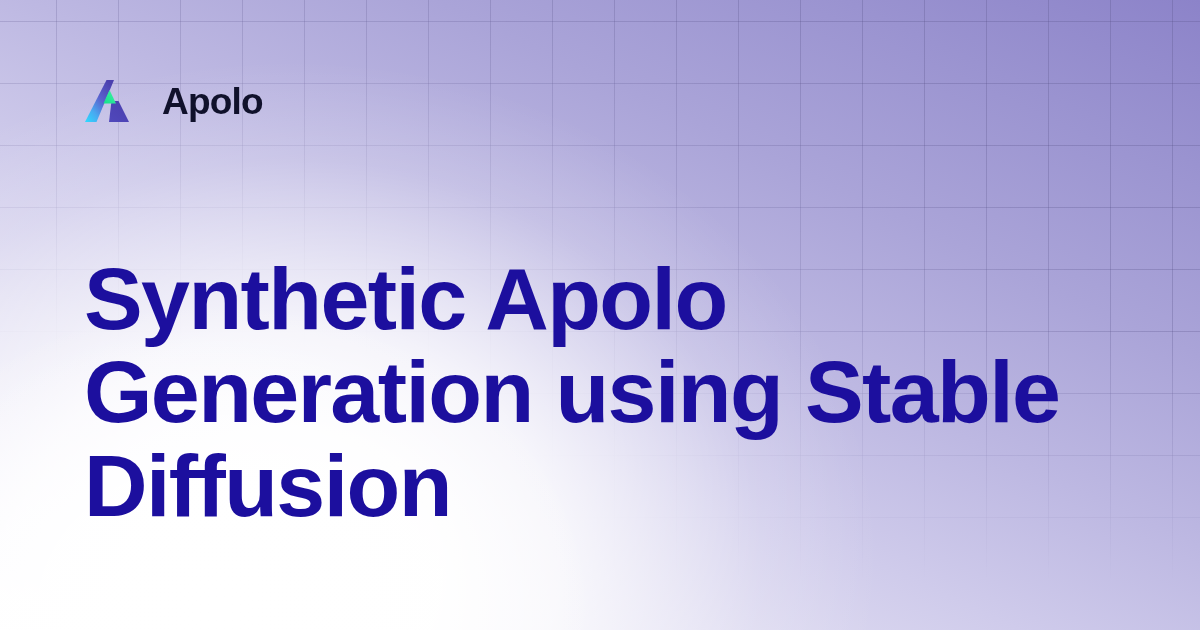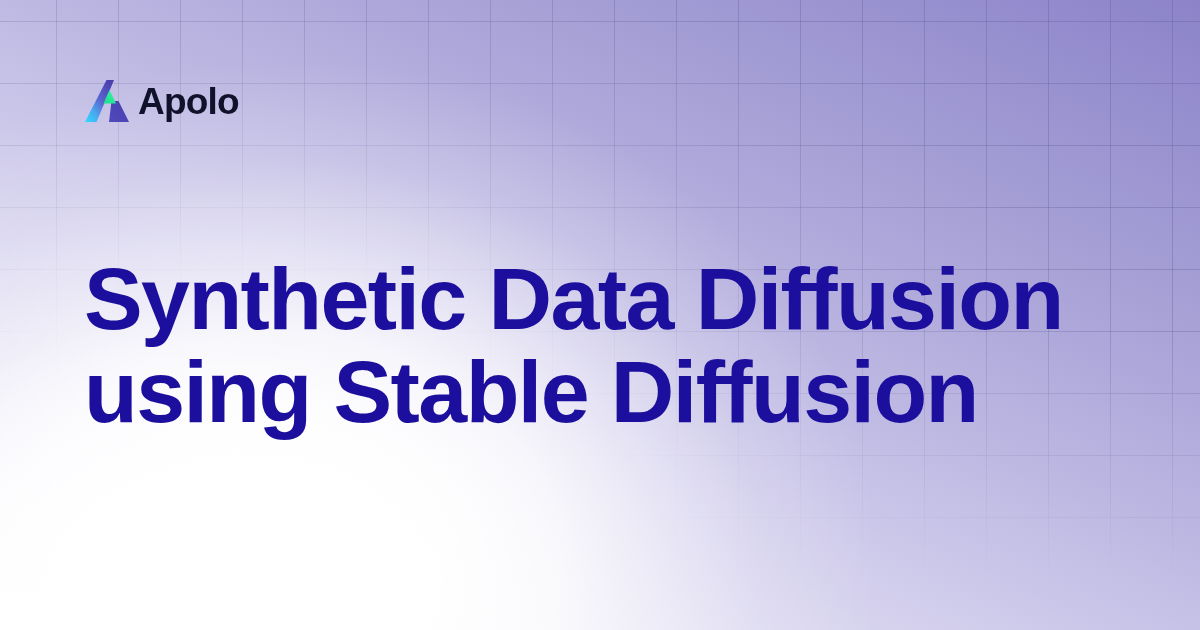--- a/index.html
+++ b/index.html
@@ -103,21 +103,21 @@
     width: 100%;
     height: 100%;
   }
 
   .brand {
     position: absolute;
     left: 84px;
     top: 78px;
     display: flex;
     align-items: center;
-    gap: 8px;
+    gap: 32px;
   }
 
   .brand-mark {
     width: 46px;
     height: 46px;
     display: block;
     flex: 0 0 auto;
   }
 
   .brand-name {
@@ -180,16 +180,16 @@
           <polygon points="22.5,2 30,2 12.5,44 1,44" fill="url(#apoloStroke)"></polygon>
 
           <polygon points="27.5,23 34.5,23 45,44 25,44" fill="url(#apoloRight)"></polygon>
 
           <polygon points="25.5,12 32,25.5 19.5,25.5" fill="url(#apoloAccent)"></polygon>
         </svg>
       </span>
       <span class="brand-name">Apolo</span>
     </div>
 
-    <h1 class="headline">Synthetic Data Diffusion using Stable Diffusion</h1>
+    <h1 class="headline">Synthetic Apolo Generation using Stable Diffusion</h1>
 
   </div>
 </div>
 
 </body></html>

